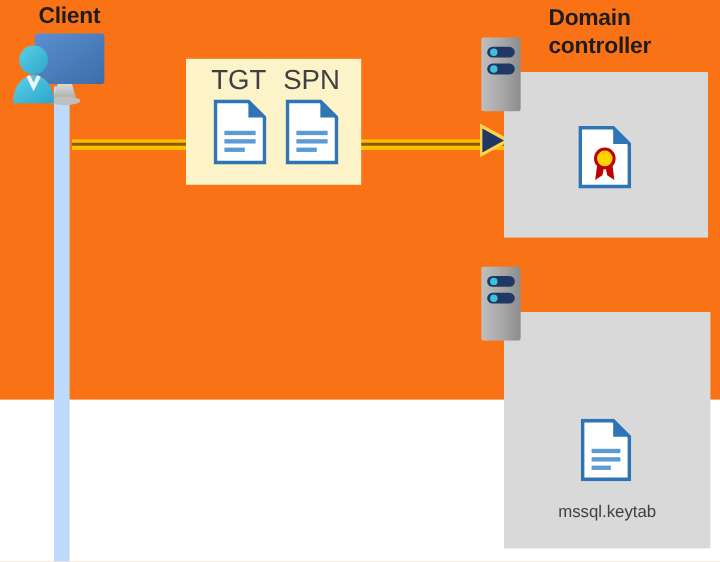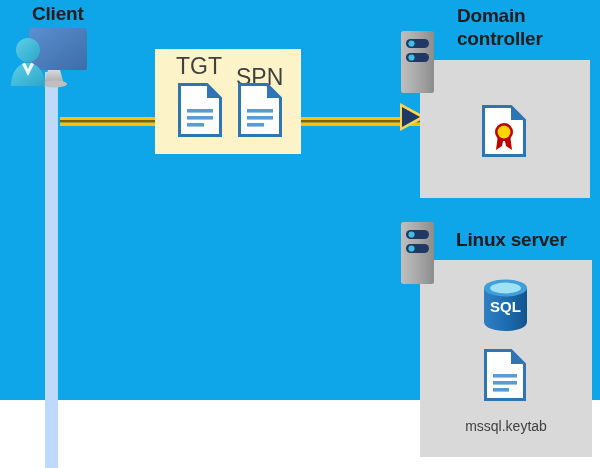--- a/index.html
+++ b/index.html
@@ -2,21 +2,21 @@
 <html><head>
 <meta charset="utf-8">
 <style>
   * { box-sizing: border-box; margin: 0; padding: 0; }
   html, body {
     width: 600px; height: 468px;
     background: #ffffff;
     font-family: "Liberation Sans", sans-serif;
     overflow: hidden;
   }
-  #canvas { position: relative; width: 600px; height: 400px; background: #0ea5e9; }
+  #canvas { position: relative; width: 600px; height: 333px; background: #f97316; }
 
   
   .abs { position: absolute; }
 
   
   .lifeline {
     left: 45px; top: 72px; width: 13px; height: 396px;
     background: #bdd9fb;
   }
 
@@ -39,21 +39,21 @@
   
   .yellow-box {
     left: 155px; top: 49px; width: 146px; height: 105px;
     background: #fdf3c8;
   }
   .doc-label {
     font-size: 23px; color: #404040; line-height: 22px;
     letter-spacing: 0px; white-space: nowrap;
   }
   .tgt-label { left: 176px; top: 55px; }
-  .spn-label { left: 236px; top: 55px; margin-top: 11px; }
+  .spn-label { left: 236px; top: 55px; }
   .tgt-doc { left: 178px; top: 83px; }
   .spn-doc { left: 238px; top: 83px; }
 
   
   .arrow-line {
     left: 60px; top: 112px; width: 360px; height: 9px;
   }
   .arrow-head { left: 400px; top: 103px; width: 26px; height: 28px; }
 
   
@@ -195,37 +195,21 @@
   <div class="abs tower linux-tower">
     <svg width="33" height="62" viewBox="0 0 33 62">
       <rect x="0" y="0" width="33" height="62" rx="2.5" fill="url(#towerGrad)"></rect>
       <rect x="5" y="8" width="23" height="9" rx="4.5" fill="#1f3864"></rect>
       <circle cx="10.5" cy="12.5" r="3.1" fill="#41bfe0"></circle>
       <rect x="5" y="22" width="23" height="9" rx="4.5" fill="#1f3864"></rect>
       <circle cx="10.5" cy="26.5" r="3.1" fill="#41bfe0"></circle>
     </svg>
   </div>
 
-  <div class="abs title-bold linux-title">Linux server</div>
-
-  <div class="abs sql-icon">
-    <svg width="47" height="54" viewBox="0 0 47 54">
-      <defs>
-        <linearGradient id="dbGrad" x1="0" y1="0" x2="1" y2="0">
-          <stop offset="0%" stop-color="#2f7fc4"></stop>
-          <stop offset="55%" stop-color="#1b6bb0"></stop>
-          <stop offset="100%" stop-color="#13538c"></stop>
-        </linearGradient>
-      </defs>
-      <path d="M2 10 V44 C2 49.5 12 53 23.5 53 C35 53 45 49.5 45 44 V10 Z" fill="url(#dbGrad)"></path>
-      <ellipse cx="23.5" cy="10" rx="21.5" ry="8.5" fill="#3f9fd8"></ellipse>
-      <ellipse cx="23.5" cy="10" rx="15.5" ry="5.4" fill="#9fe1f5"></ellipse>
-      <text x="23.5" y="34" font-family="Liberation Sans, sans-serif" font-size="15" font-weight="bold" fill="#ffffff" text-anchor="middle">SQL</text>
-    </svg>
-  </div>
+
 
   <div class="abs keytab-doc">
     <svg width="42" height="52" viewBox="0 0 42 52">
       <path d="M1.5 1.5 H27 L40.5 15 V50.5 H1.5 Z" fill="#ffffff" stroke="#2e75b6" stroke-width="3"></path>
       <path d="M27 1.5 L40.5 15 H27 Z" fill="#2e75b6"></path>
       <rect x="9" y="25" width="24" height="3.6" fill="#5b9bd5"></rect>
       <rect x="9" y="32" width="24" height="3.6" fill="#5b9bd5"></rect>
       <rect x="9" y="39" width="16" height="3.6" fill="#5b9bd5"></rect>
     </svg>
   </div>

